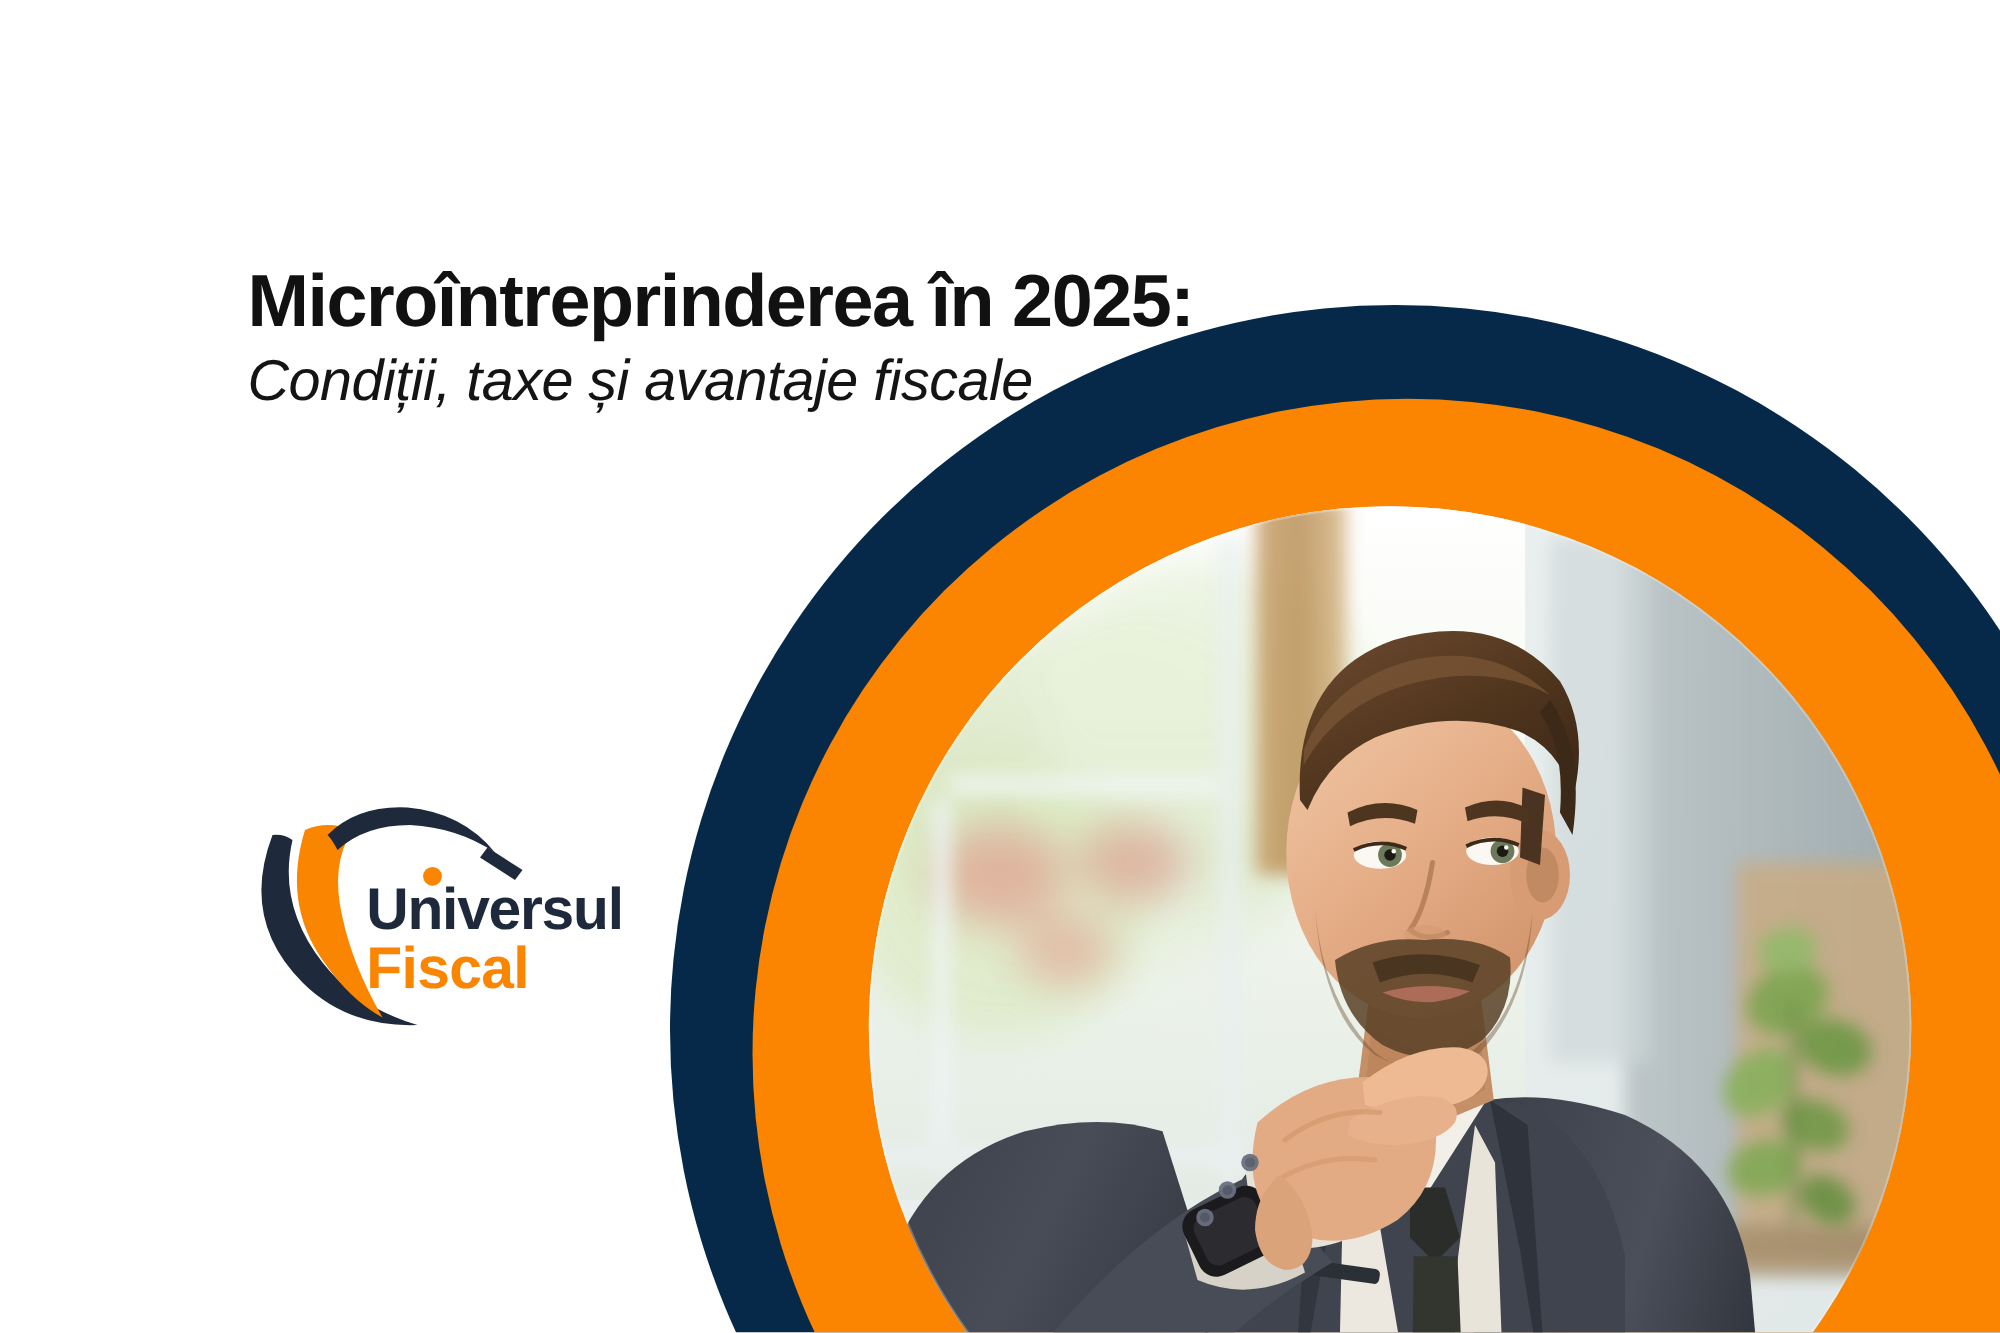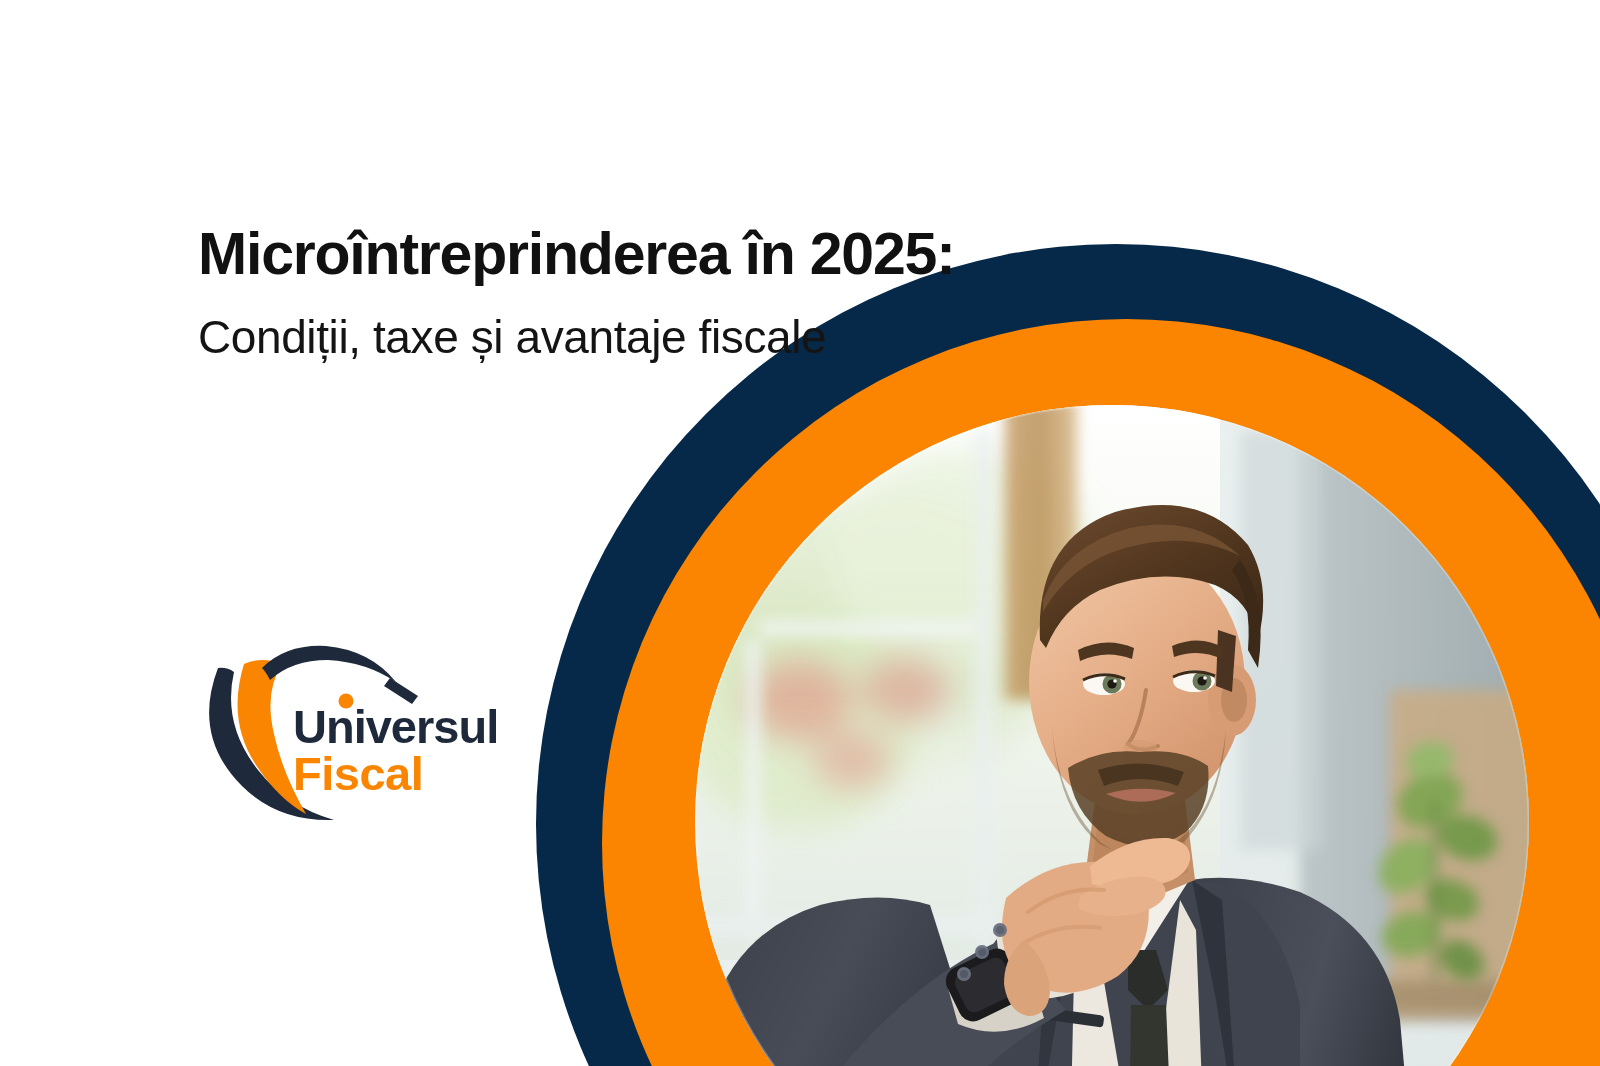--- a/index.html
+++ b/index.html
@@ -17,43 +17,44 @@
     width: 1600px;
     height: 1066px;
     background: #ffffff;
     overflow: hidden;
   }
 
   
   .text-block {
     position: absolute;
     left: 198px;
-    top: 223px;
+    top: 210px;
     width: 1000px;
     z-index: 40;
   }
   .headline {
     font-family: "Liberation Sans", "DejaVu Sans", sans-serif;
     font-size: 59px;
     font-weight: 700;
     line-height: 1.06;
     letter-spacing: -1.2px;
     color: #111111;
     margin: 0;
     white-space: nowrap;
   }
   .subhead {
     font-family: "Liberation Sans", "DejaVu Sans", sans-serif;
     font-size: 46px;
     font-weight: 400;
     line-height: 1.18;
     letter-spacing: -0.4px;
     color: #141414;
-    margin: 24px 0 0 0;
+    margin: 4px 0 0 0;
     white-space: nowrap;
+    font-style: italic;
   }
 
   
   .logo {
     position: absolute;
     left: 200px;
     top: 638px;
     width: 330px;
     height: 185px;
     z-index: 40;

